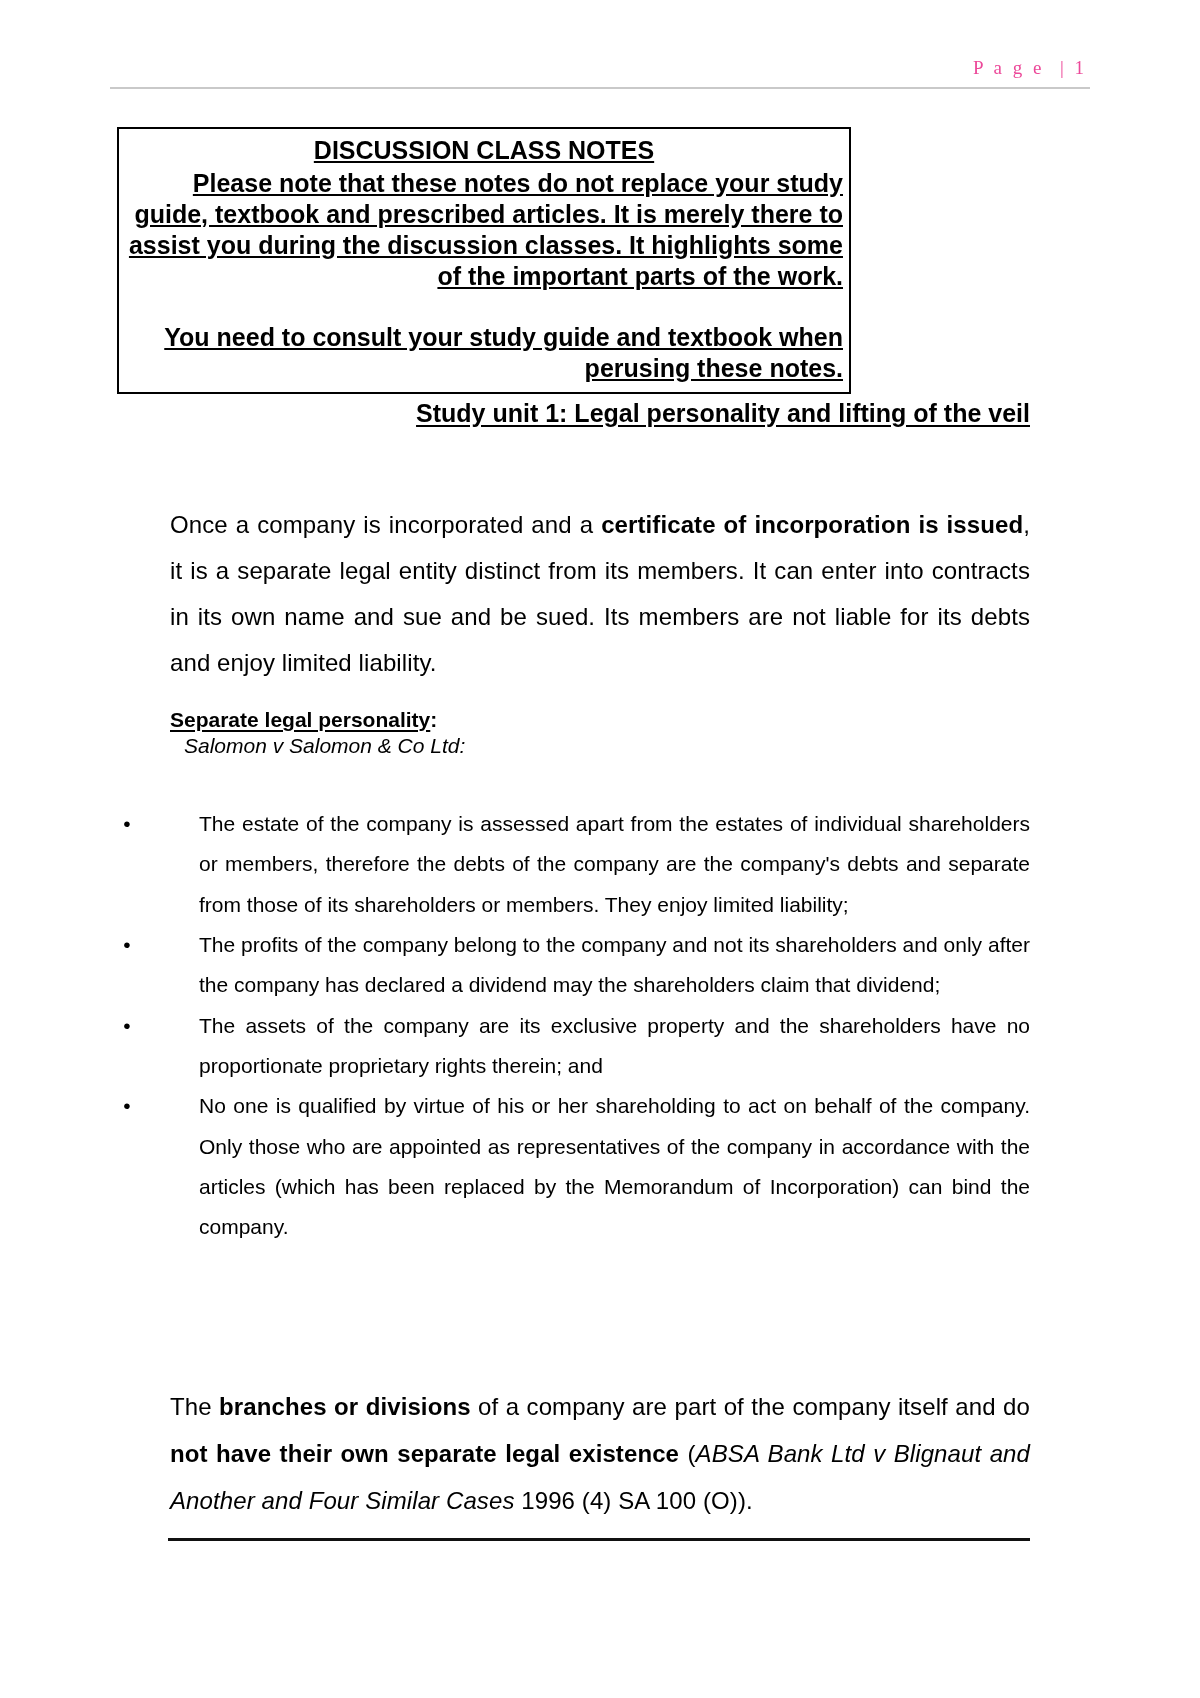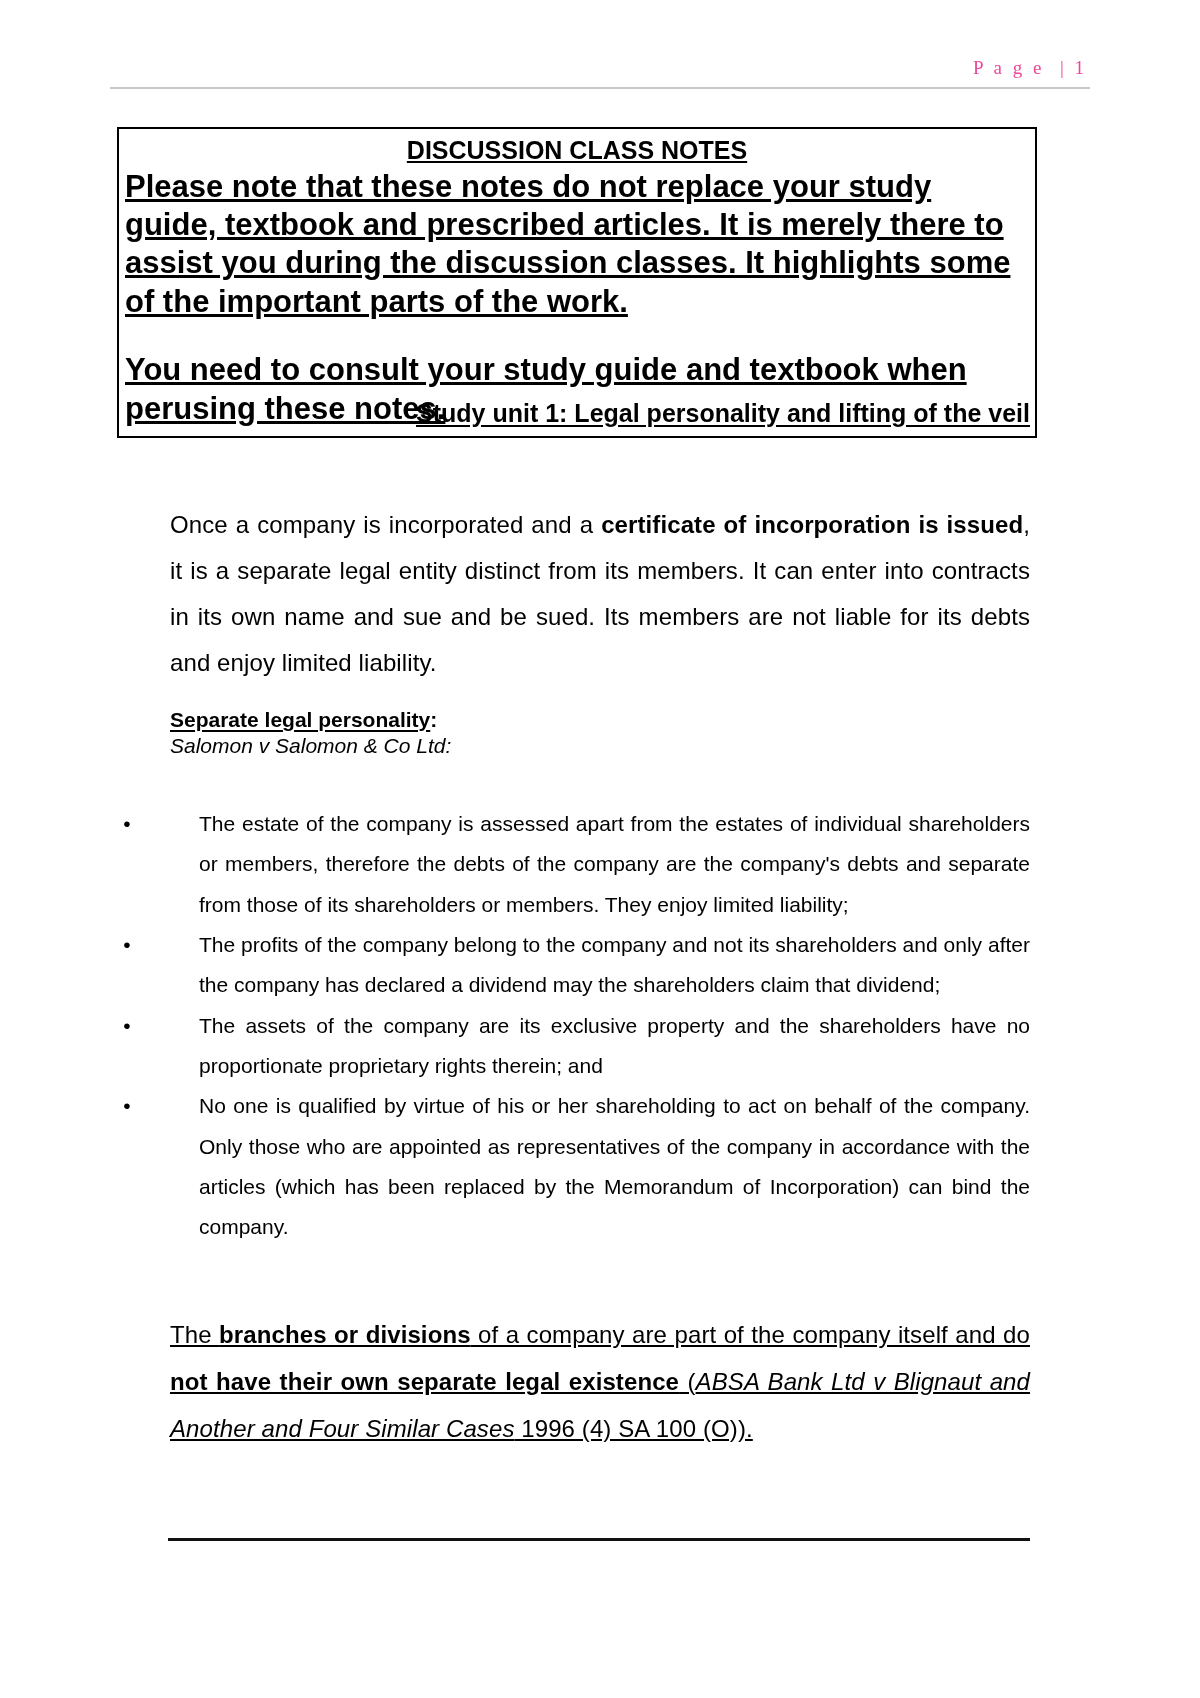--- a/index.html
+++ b/index.html
@@ -46,42 +46,42 @@
     margin-top: 10px;
     border-top: 2px solid #c9c9c9;
     width: 100%;
   }
 
   
   .notice-box {
     position: absolute;
     left: 117px;
     top: 127px;
-    width: 920px;
+    width: 734px;
     box-sizing: border-box;
     border: 2px solid #000000;
     padding: 6px 6px 8px 6px;
   }
   .notice-title {
     text-align: center;
     font-weight: bold;
     font-size: 25px;
     line-height: 1.22;
     font-stretch: condensed;
     letter-spacing: 0px;
   }
   .notice-title span {
     text-decoration: underline;
     text-underline-offset: 2px;
   }
   .notice-body {
     font-weight: bold;
-    font-size: 31px;
+    font-size: 25px;
     line-height: 1.24;
-    text-align: left;
+    text-align: right;
     margin-top: 2px;
   }
   .notice-body u {
     text-decoration: underline;
     text-underline-offset: 2px;
   }
   .notice-gap {
     height: 28px;
   }
 
@@ -120,21 +120,21 @@
     font-weight: bold;
     line-height: 1.9;
     margin-top: 48px;
   }
   .sub-heading u {
     text-decoration: underline;
     text-underline-offset: 3px;
   }
   .case-name {
     position: absolute;
-    left: 170px;
+    left: 184px;
     top: 726px;
     font-size: 21px;
     font-style: italic;
     line-height: 1.9;
   }
 
   .bullet-list {
     position: absolute;
     left: 110px;
     top: 804px;
@@ -161,23 +161,22 @@
     line-height: 1.92;
     text-align: center;
   }
   .bullet-item .bullet-text {
     display: block;
     text-indent: 0;
     margin-left: 29px;
   }
 
   .body-block.para-final {
-    top: 1268px;
+    top: 1340px;
     line-height: 1.95;
-    text-decoration: underline;
   }
 
   .bottom-rule {
     position: absolute;
     left: 168px;
     top: 1538px;
     width: 862px;
     border-top: 3px solid #111111;
   }
 

